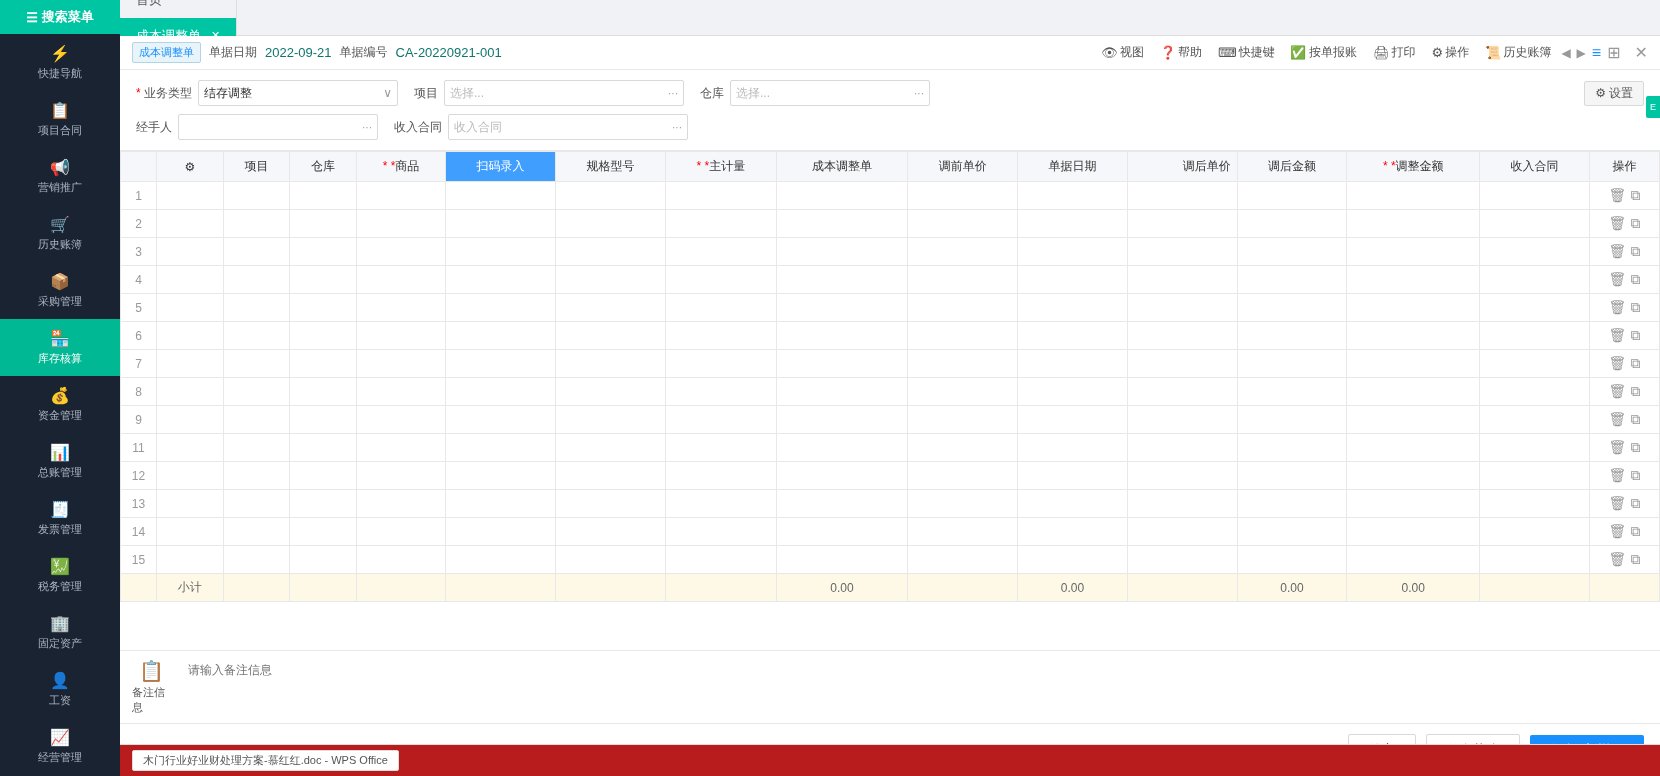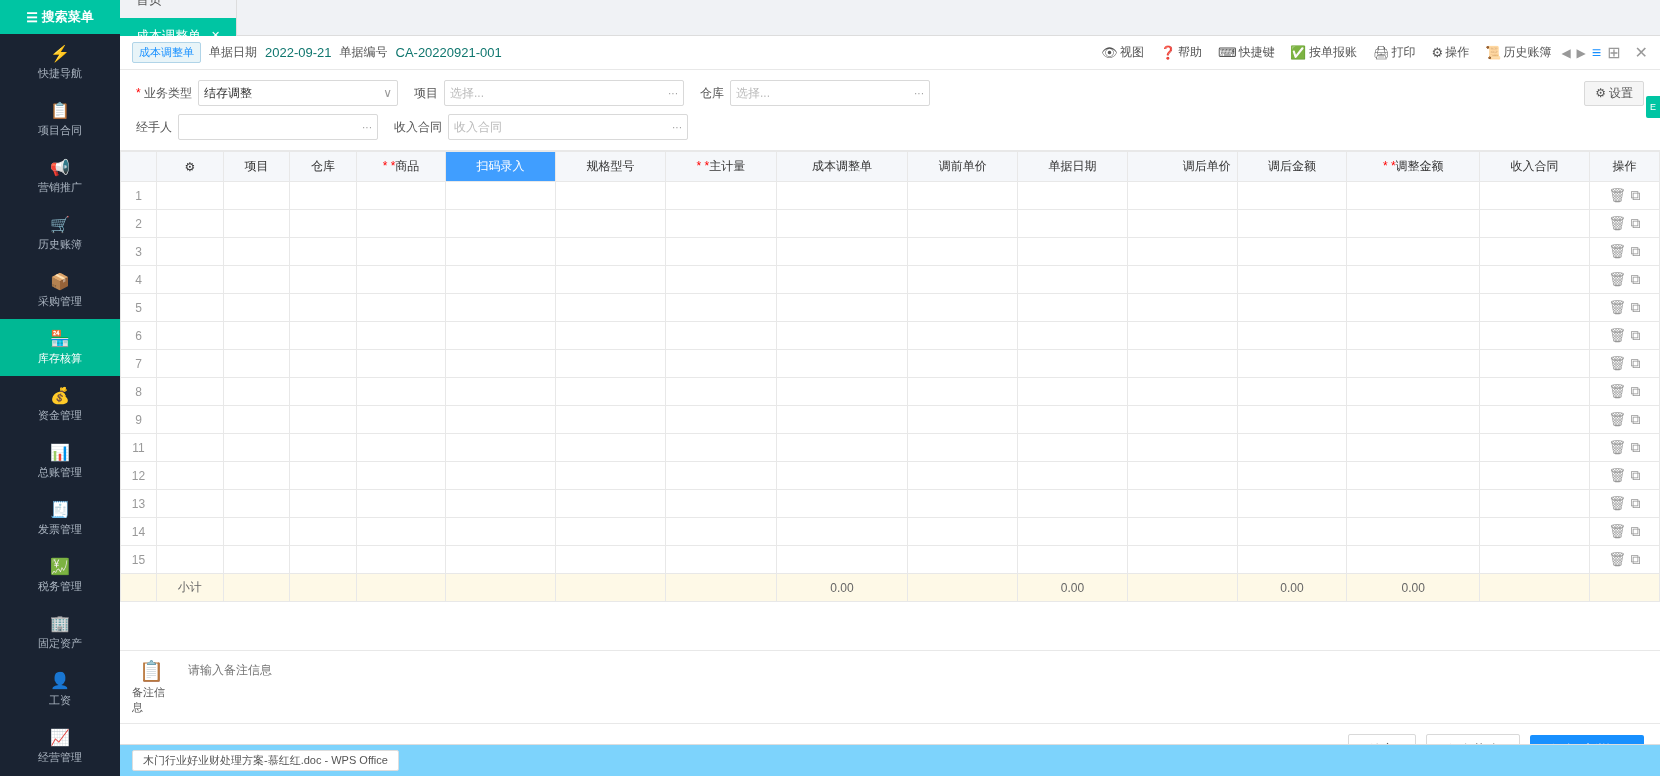--- a/index.html
+++ b/index.html
@@ -328,21 +328,21 @@
       gap: 4px;
     }
 
     
     .taskbar {
       position: fixed;
       bottom: 0;
       left: 120px;
       right: 0;
       height: 32px;
-      background: #7dd3fc;
+      background: #b91c1c;
       border-top: 1px solid #ddd;
       display: flex;
       align-items: center;
       padding: 0 12px;
     }
     .taskbar-item {
       background: white;
       border: 1px solid #ddd;
       border-radius: 2px;
       padding: 2px 10px;

